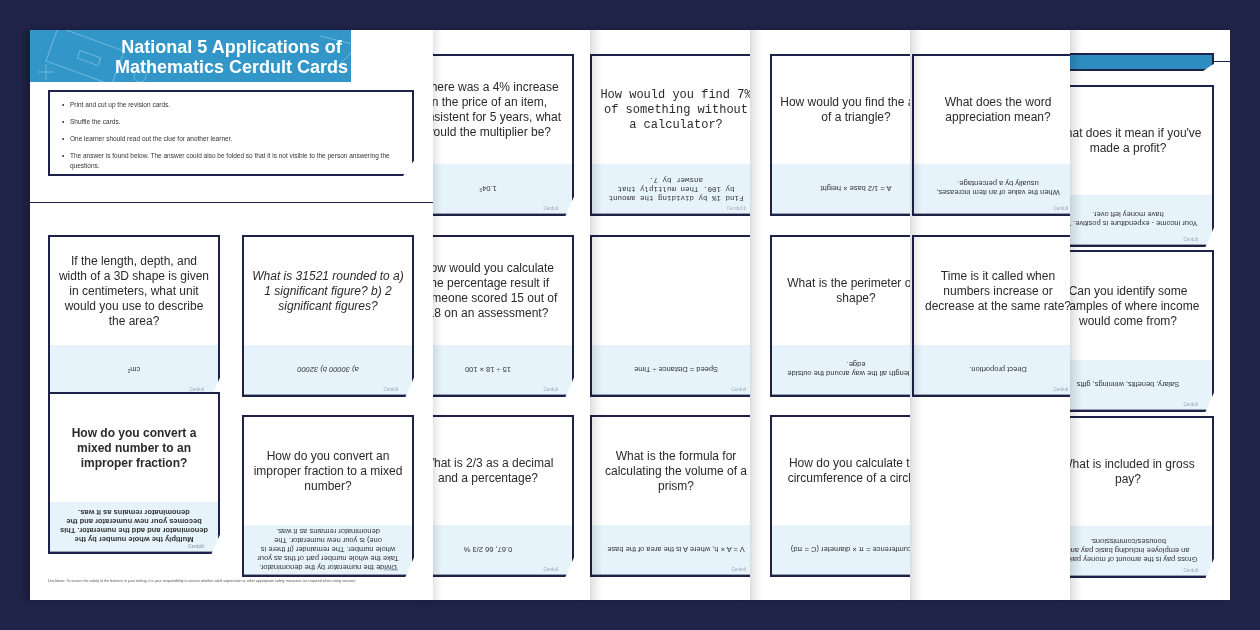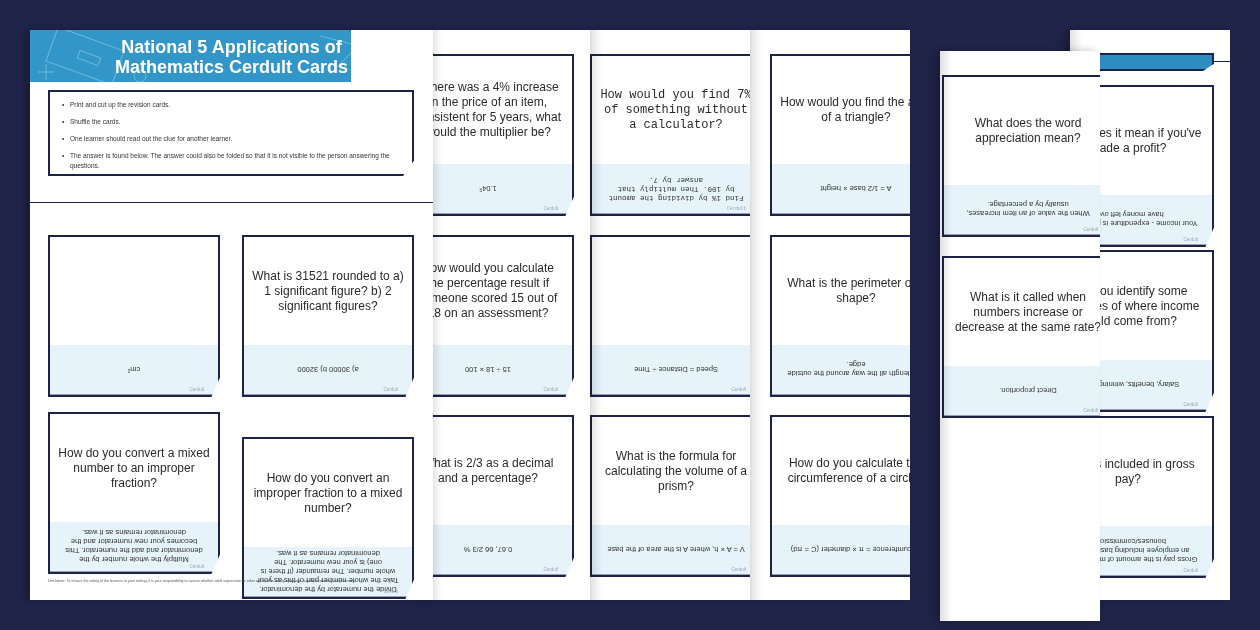--- a/index.html
+++ b/index.html
@@ -156,29 +156,29 @@
     </div>
     <div class="card" style="left:212px; top:386px;">
       <div class="q">What is included in gross pay?</div>
       <div class="a">Gross pay is the amount of money paid to an employee including basic pay and bonuses/commissions.</div>
       <div class="brand">Cerdult</div>
     </div>
   </div>
   <div class="pageshade"></div>
 </div>
 
-<div class="page" style="left:940px; width:160px;margin-top:21px;">
+<div class="page" style="left:910px; width:160px;">
   <div class="page-inner" style="left:-210px;">
     <div class="card" style="left:212px; top:24px;">
       <div class="q">What does the word appreciation mean?</div>
       <div class="a">When the value of an item increases, usually by a percentage.</div>
       <div class="brand">Cerdult</div>
     </div>
     <div class="card" style="left:212px; top:205px;">
-      <div class="q">What is it called when numbers increase or decrease at the same rate?</div>
+      <div class="q">Time is it called when numbers increase or decrease at the same rate?</div>
       <div class="a">Direct proportion.</div>
       <div class="brand">Cerdult</div>
     </div>
   </div>
   <div class="pageshade"></div>
 </div>
 
 <div class="page" style="left:750px; width:160px;">
   <div class="page-inner" style="left:-192px;">
     <div class="card" style="left:212px; top:24px;">
@@ -266,34 +266,35 @@
         <li>Print and cut up the revision cards.</li>
         <li>Shuffle the cards.</li>
         <li>One learner should read out the clue for another learner.</li>
         <li>The answer is found below. The answer could also be folded so that it is not visible to the person answering the questions.</li>
       </ul>
     </div>
 
     <div class="section-bar-line"></div>
 
     <div class="card" style="left:18px; top:205px;">
+      <div class="q">If the length, depth, and width of a 3D shape is given in centimeters, what unit would you use to describe the area?</div>
       <div class="a">cm²</div>
       <div class="brand">Cerdult</div>
     </div>
-    <div class="card" style="left:212px; top:205px;">
+    <div class="card" style="left:212px; top:205px;font-style:italic;">
       <div class="q">What is 31521 rounded to a) 1 significant figure? b) 2 significant figures?</div>
       <div class="a">a) 30000     b) 32000</div>
       <div class="brand">Cerdult</div>
     </div>
-    <div class="card" style="left:18px; top:382px;">
+    <div class="card" style="left:18px; top:362px;font-weight:bold;">
       <div class="q">How do you convert a mixed number to an improper fraction?</div>
       <div class="a">Multiply the whole number by the denominator and add the numerator. This becomes your new numerator and the denominator remains as it was.</div>
       <div class="brand">Cerdult</div>
     </div>
-    <div class="card" style="left:212px; top:385px;margin-top:22px;">
+    <div class="card" style="left:212px; top:385px;">
       <div class="q">How do you convert an improper fraction to a mixed number?</div>
       <div class="a">Divide the numerator by the denominator. Take the whole number part of this as your whole number. The remainder (if there is one) is your new numerator. The denominator remains as it was.</div>
       <div class="brand">Cerdult</div>
     </div>
 
     <div class="disclaimer">Disclaimer: To ensure the safety of the learners in your setting, it is your responsibility to assess whether adult supervision or other appropriate safety measures are required when using scissors.</div>
   </div>
 </div>
 
 </body></html>

